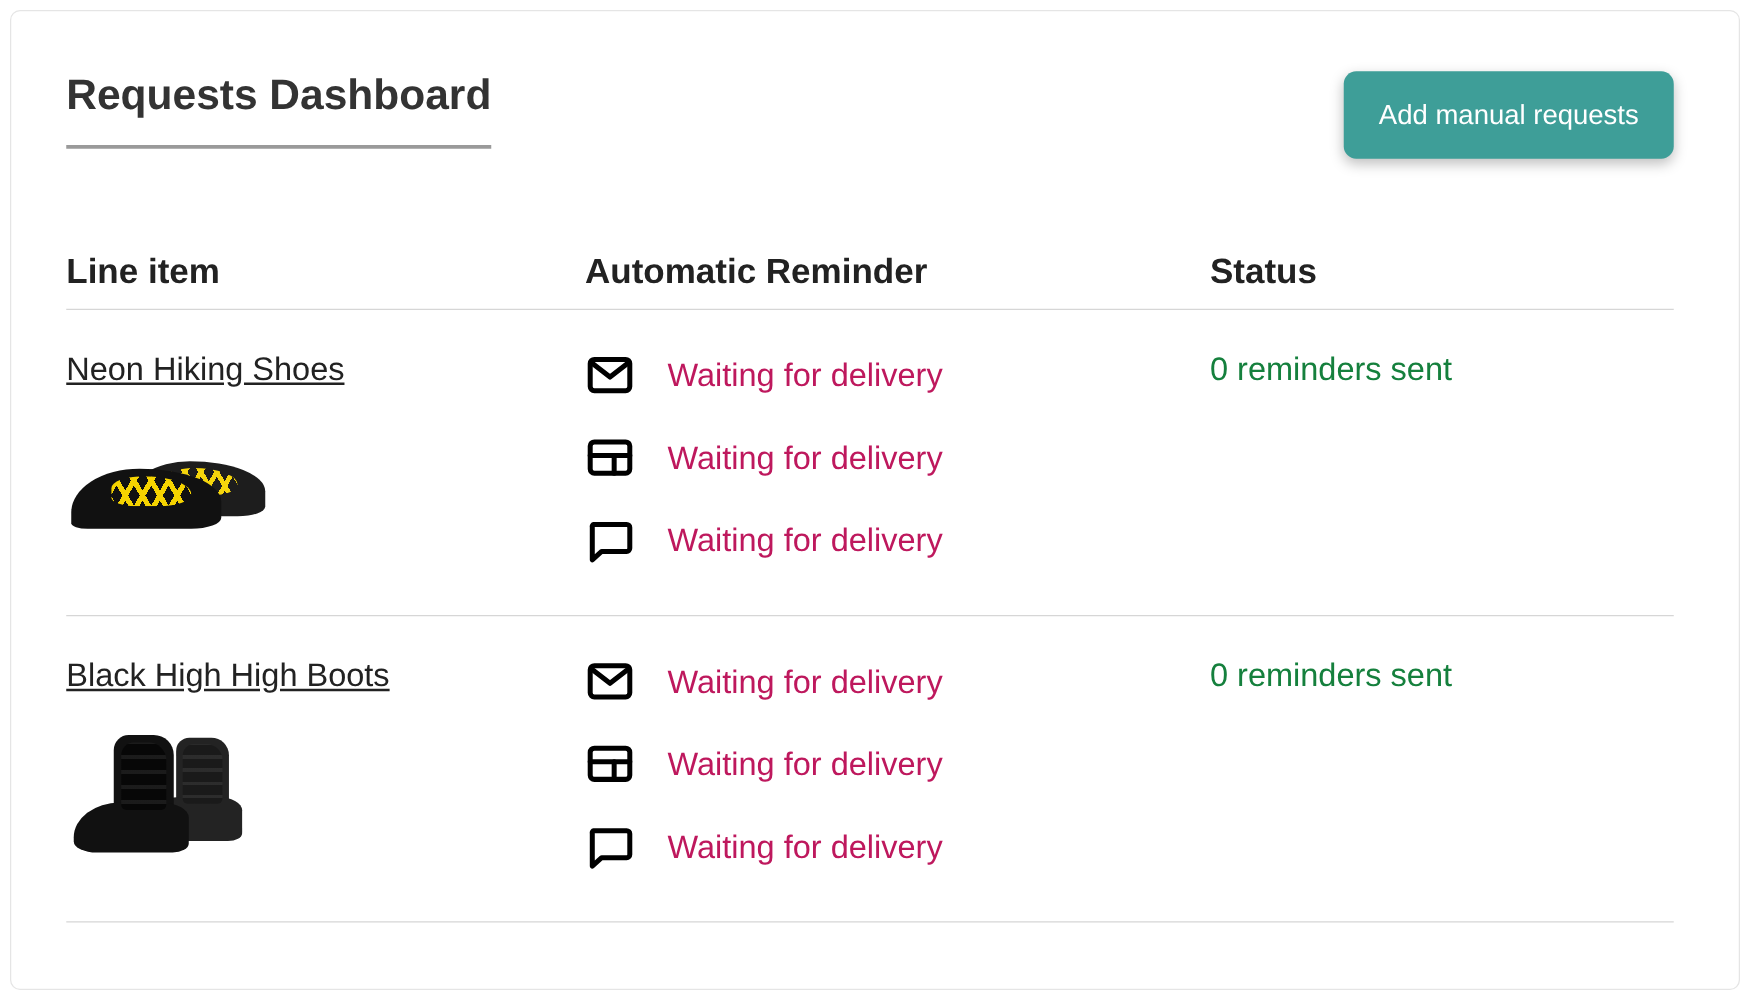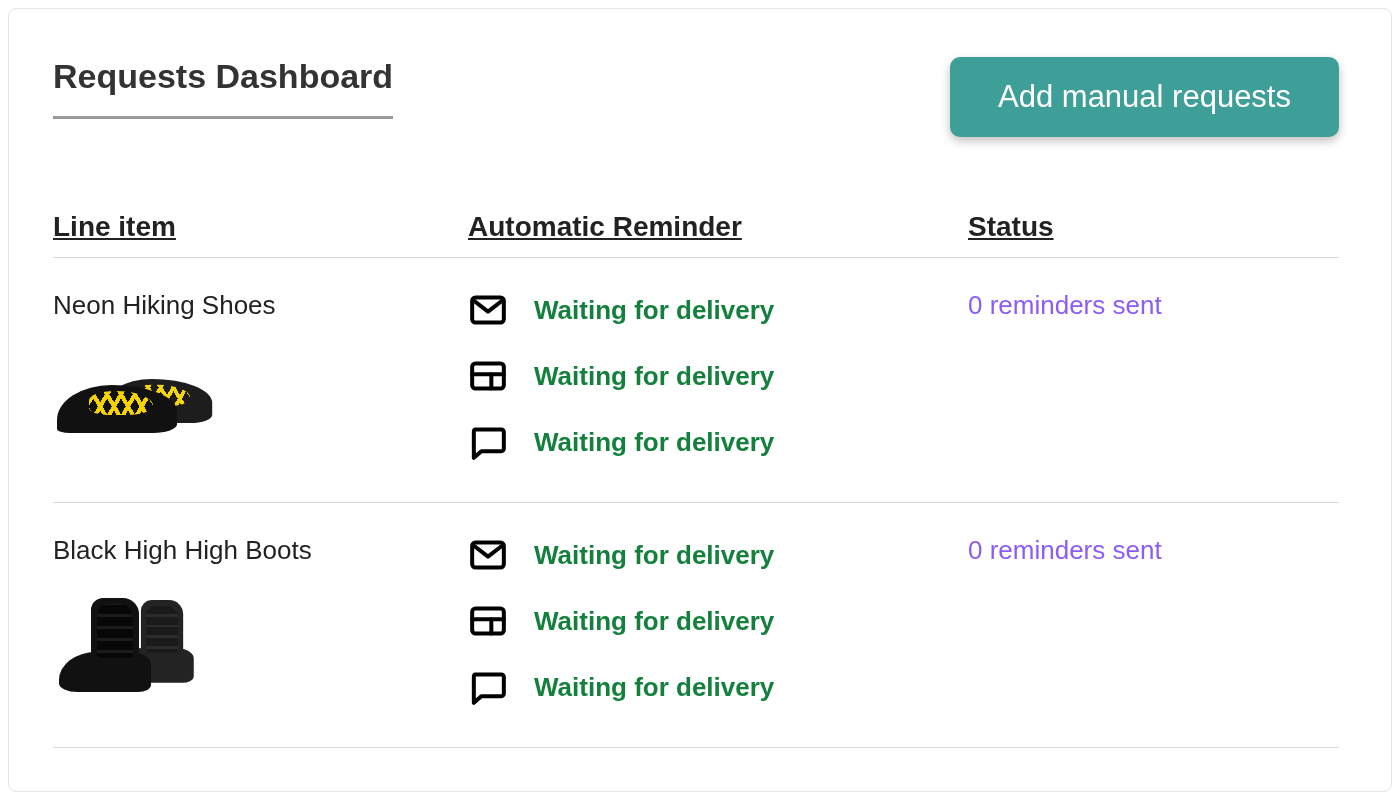--- a/index.html
+++ b/index.html
@@ -23,53 +23,53 @@
     font-size: 34px;
     font-weight: 700;
     color: #333;
     padding-bottom: 20px;
     border-bottom: 3px solid #9a9a9a;
     display: inline-block;
   }
   .add-btn {
     background: #3e9e98;
     color: #fff;
-    font-size: 31px;
+    font-size: 22px;
     font-weight: 500;
     border: none;
     border-radius: 10px;
-    padding: 22px 48px;
+    padding: 22px 28px;
     box-shadow: 0 4px 10px rgba(0,0,0,0.25);
     cursor: pointer;
   }
 
   .grid {
     margin-top: 74px;
     display: grid;
     grid-template-columns: 415px 500px 1fr;
   }
   .col-head {
     font-size: 28px;
     font-weight: 700;
     color: #222;
     padding-bottom: 14px;
     border-bottom: 1px solid #d6d6d6;
-    text-decoration: underline;
   }
   .cell {
     padding-top: 32px;
     padding-bottom: 40px;
     border-bottom: 1px solid #d6d6d6;
   }
 
   .line-item-name {
     font-size: 26px;
     font-weight: 400;
     color: #222;
     margin-bottom: 28px;
+    text-decoration: underline;
   }
   .thumb {
     width: 160px; height: 100px;
     position: relative;
   }
 
   
   .shoe1, .shoe1b {
     position: absolute;
     width: 120px; height: 48px;
@@ -101,25 +101,25 @@
     background: #111; border-radius: 40% 24% 14% 20% / 70% 30% 18% 22%;
   }
   .boot .lace, .bootb .lace {
     position: absolute; left: 38px; top: 10px; width: 36px; height: 54px;
     background: repeating-linear-gradient(0deg, #000 0 5px, #222 5px 8px, #000 8px 12px);
     opacity: 0.6; border-radius: 10px 14px 4px 4px;
   }
 
   .status-list { display: flex; flex-direction: column; gap: 26px; }
   .status-line { display: flex; align-items: center; gap: 26px; }
-  .status-line .txt { font-size: 26px; color: #15803d; font-weight: bold; }
+  .status-line .txt { font-size: 26px; color: #be185d; }
   .ic { width: 40px; height: 40px; flex: 0 0 40px; color: #000; }
   .ic svg { width: 100%; height: 100%; display: block; }
 
-  .reminder-text { font-size: 26px; color: #8b5cf6; }
+  .reminder-text { font-size: 26px; color: #15803d; }
 </style>
 </head>
 <body>
 
 <div class="canvas">
   <div class="card">
 
     <div class="header-row">
       <h1 class="page-title">Requests Dashboard</h1>
       <button class="add-btn">Add manual requests</button>

